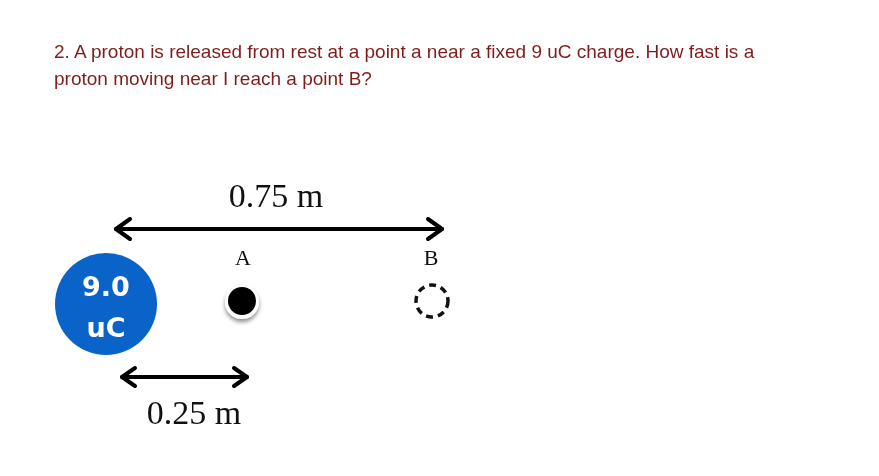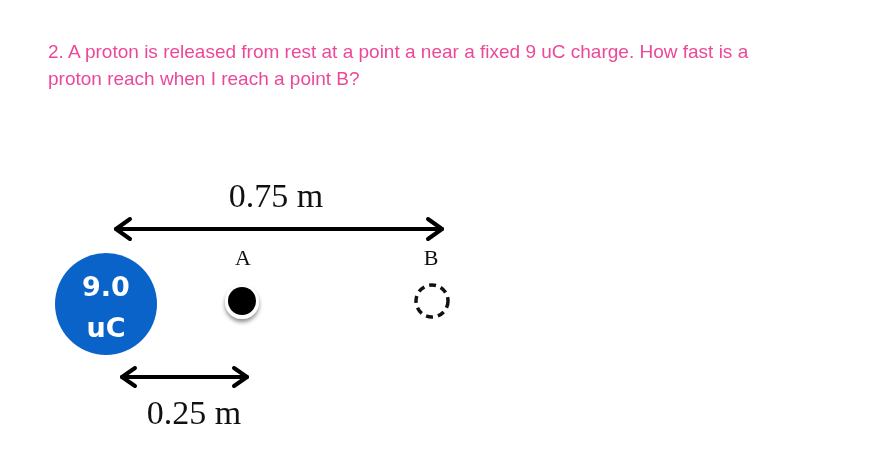--- a/index.html
+++ b/index.html
@@ -1,30 +1,30 @@
 <!DOCTYPE html>
 <html><head>
   <meta charset="utf-8">
   <style>
     html, body { margin: 0; padding: 0; background: #ffffff; }
     body { width: 879px; height: 476px; position: relative; overflow: hidden; }
     .question {
-      position: absolute; left: 48px; top: 38px; width: 790px;
-      font-family: "Liberation Sans", sans-serif; font-size: 19px; line-height: 27px; color: #ec4899;
+      position: absolute; left: 54px; top: 38px; width: 790px;
+      font-family: "Liberation Sans", sans-serif; font-size: 19px; line-height: 27px; color: #7f1d1d;
     }
     .diagram { position: absolute; left: 0; top: 0; width: 879px; height: 476px; }
     .serif-label { font-family: "Liberation Serif", "DejaVu Serif", serif; fill: #111; }
     .charge-text { font-family: "DejaVu Sans", sans-serif; font-weight: bold; fill: #fff; }
   </style>
 </head>
 <body>
 
 <div class="question">
   <div>2. A proton is released from rest at a point a near a fixed 9 uC charge. How fast is a</div>
-  <div>proton reach when I reach a point B?</div>
+  <div>proton moving near I reach a point B?</div>
 </div>
 
 <svg class="diagram" viewBox="0 0 879 476" xmlns="http://www.w3.org/2000/svg">
   <defs>
     <filter id="shadow" x="-50%" y="-50%" width="200%" height="200%">
       <feDropShadow dx="0" dy="3" stdDeviation="2" flood-color="#000" flood-opacity="0.45"></feDropShadow>
     </filter>
   </defs>
 
   <text class="serif-label" x="276" y="207" font-size="34" text-anchor="middle">0.75 m</text>

